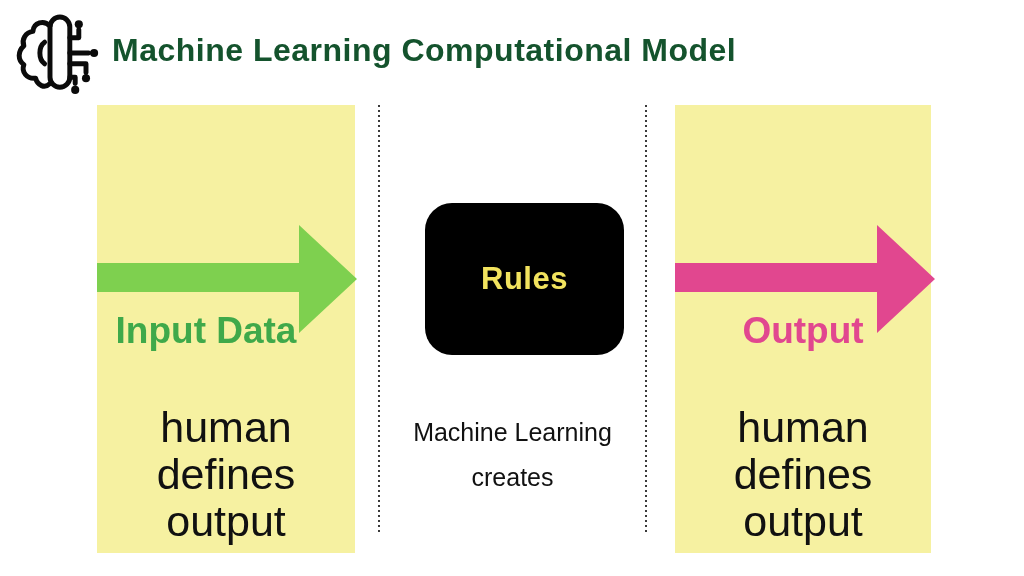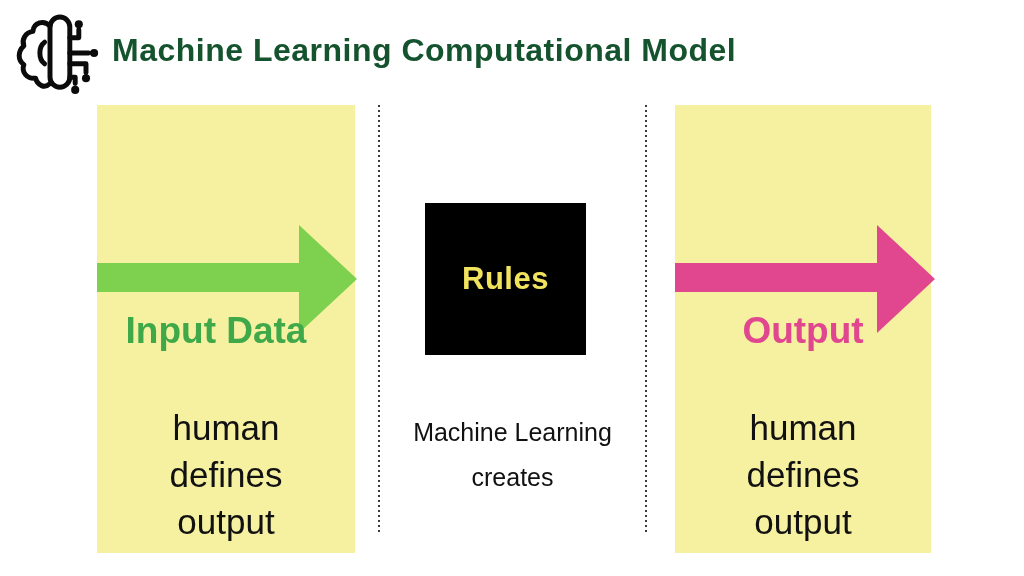--- a/index.html
+++ b/index.html
@@ -27,34 +27,34 @@
   .divider-2{left:645px;}
   
   .arrow{position:absolute;top:225px;width:260px;height:108px;}
   .arrow-left{left:97px;}
   .arrow-right{left:675px;}
   
   .panel-label{
     position:absolute;top:311px;text-align:center;
     font-size:37px;font-weight:bold;line-height:40px;
   }
-  .label-input{left:92px;width:248px;color:#3FA94A;}
+  .label-input{left:82px;width:248px;color:#3FA94A;}
   .label-output{left:675px;width:256px;color:#E1478F;}
   
   .desc{
     position:absolute;text-align:center;color:#111;
-    font-size:35px;line-height:47px;font-weight:400;
+    font-size:43px;line-height:47px;font-weight:400;
   }
   .desc-input{left:97px;width:258px;top:404px;}
   .desc-output{left:675px;width:256px;top:404px;}
   .desc-rules{left:379px;width:267px;top:410px;font-size:25px;line-height:45px;}
   
   .rules-box{
-    position:absolute;left:425px;top:203px;width:161px;height:152px;
-    background:#000;display:flex;align-items:center;justify-content:center;
+    position:absolute;left:425px;top:203px;width:199px;height:152px;
+    background:#000;display:flex;align-items:center;justify-content:center;border-radius:27px;
   }
   .rules-box span{color:#F2E35E;font-size:31px;font-weight:bold;letter-spacing:.5px;}
 </style>
 </head>
 <body>
 
 <div class="stage">
 
   <svg class="brain-icon" viewBox="0 0 100 100" aria-hidden="true">
     <g fill="none" stroke="#0b0b0b" stroke-width="5.5" stroke-linecap="round" stroke-linejoin="round">

